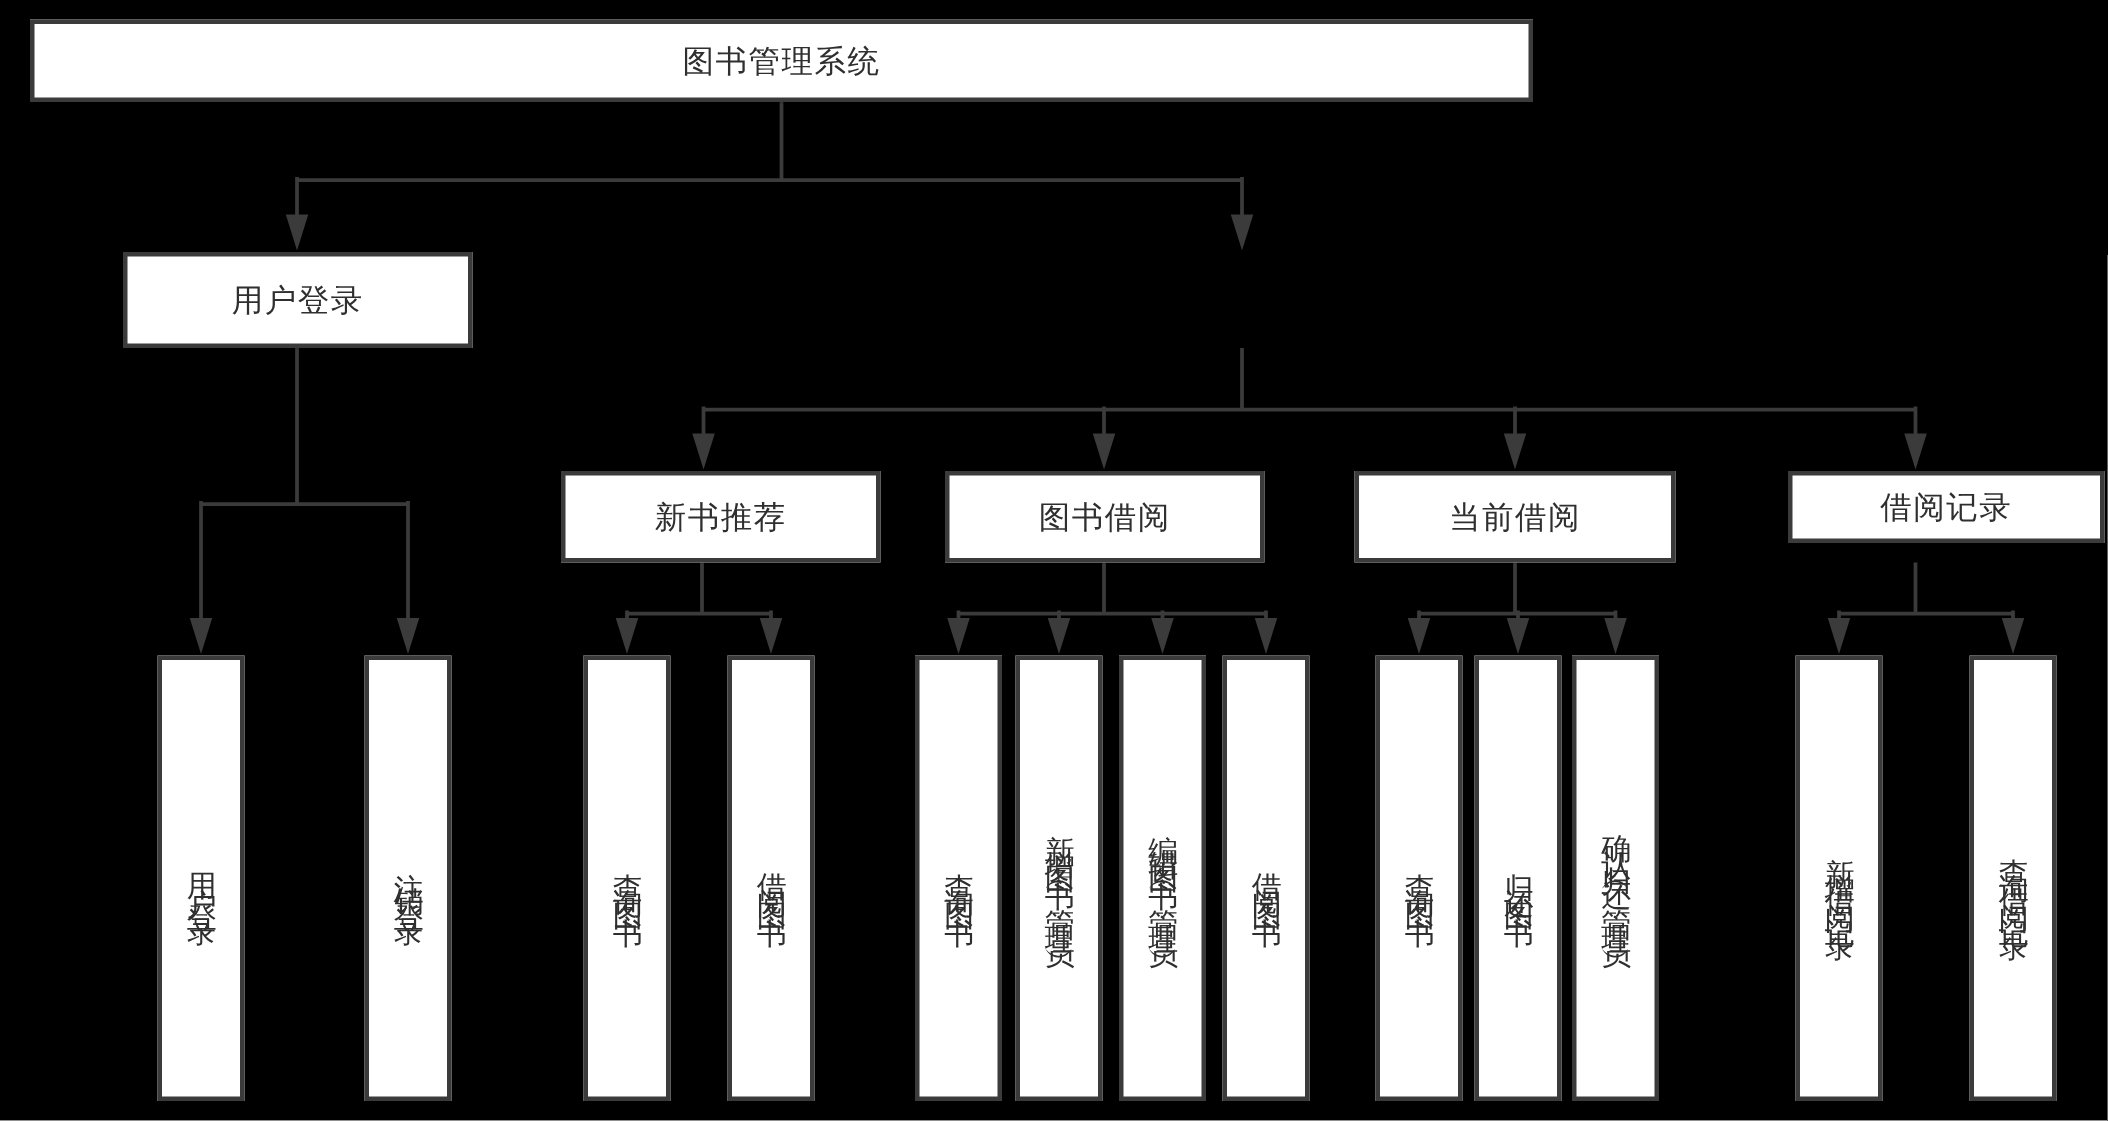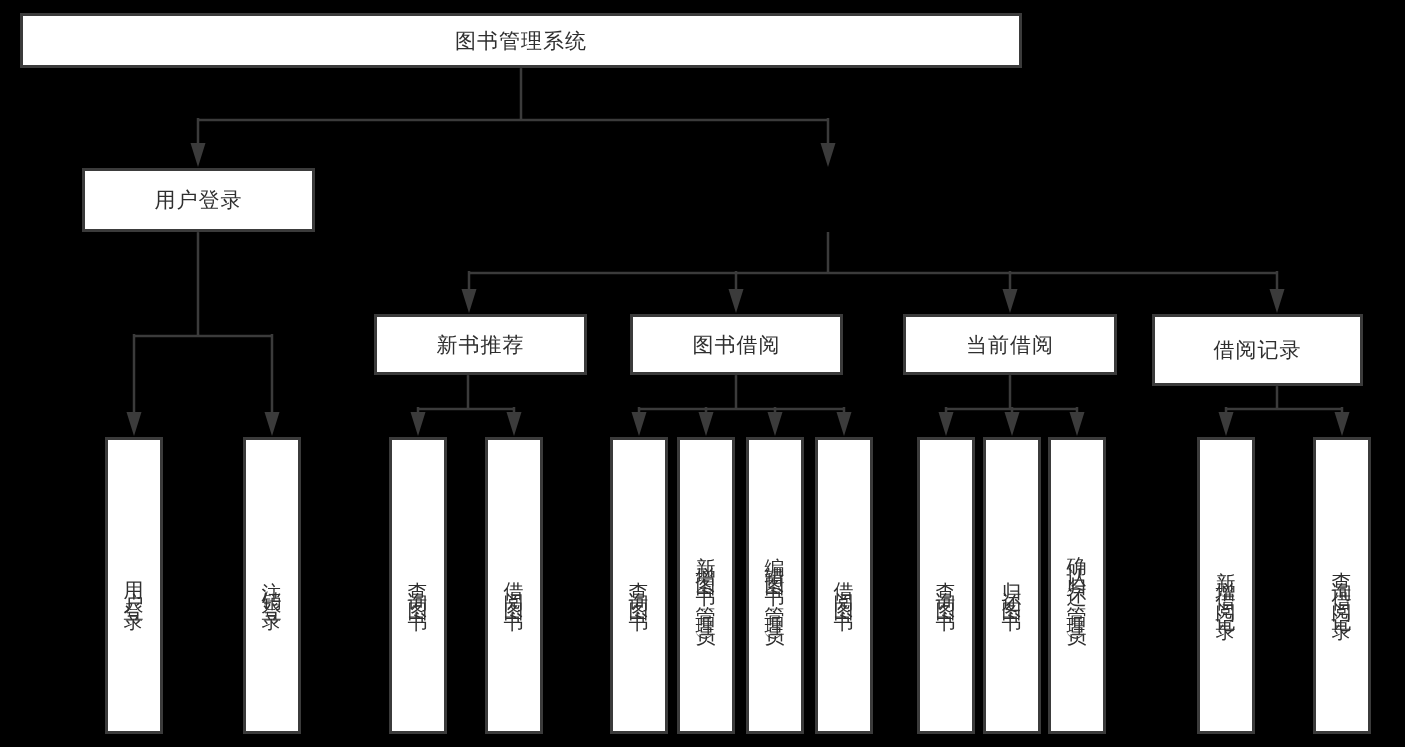--- a/index.html
+++ b/index.html
@@ -35,21 +35,21 @@
   }
   
   .n-root  { left:20px;  top:13px;  width:1002px; height:55px; }
   
   .n-user  { left:82px;  top:168px; width:233px; height:64px; }
   .n-mgmt  { left:712px; top:168px; width:233px; height:64px; }
   
   .n-sec0  { left:374px;  top:314px; width:213px; height:61px; }
   .n-sec1  { left:630px;  top:314px; width:213px; height:61px; }
   .n-sec2  { left:903px;  top:314px; width:214px; height:61px; }
-  .n-sec3  { left:1152px; top:314px; width:211px; height:72px; }
+  .n-sec3  { left:1192px; top:314px; width:211px; height:48px; }
   
   .l0  { left:105px;  }
   .l1  { left:243px;  }
   .l2  { left:389px;  }
   .l3  { left:485px;  }
   .l4  { left:610px;  }
   .l5  { left:677px;  }
   .l6  { left:746px;  }
   .l7  { left:815px;  }
   .l8  { left:917px;  }

